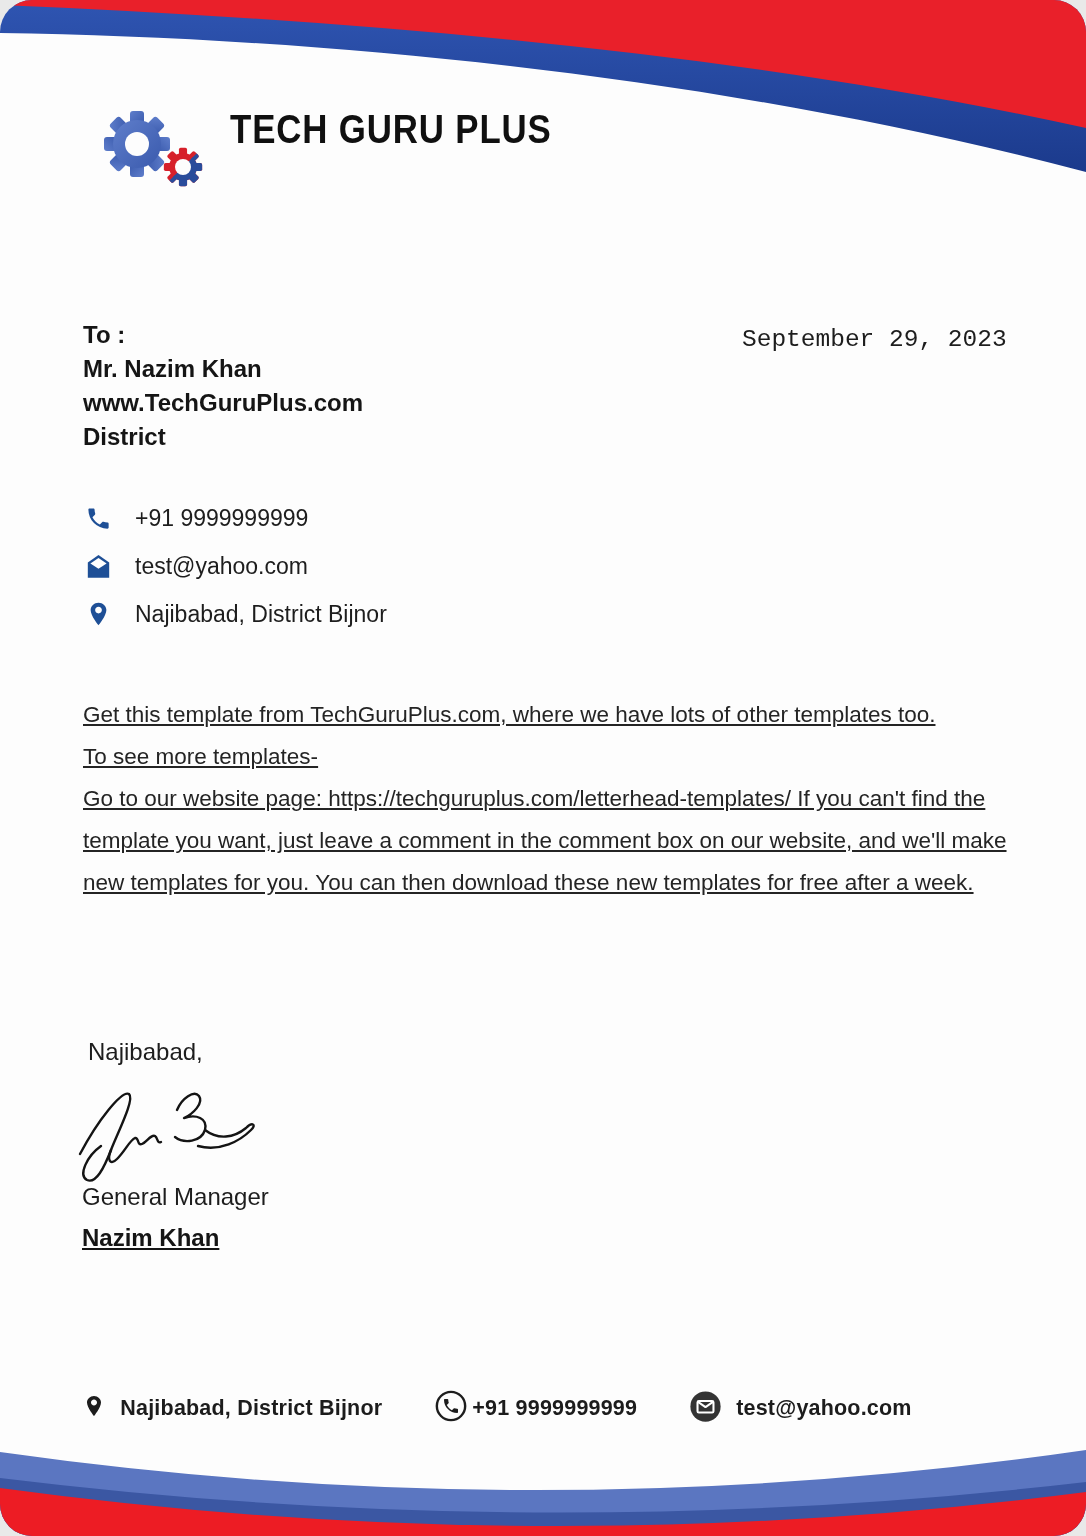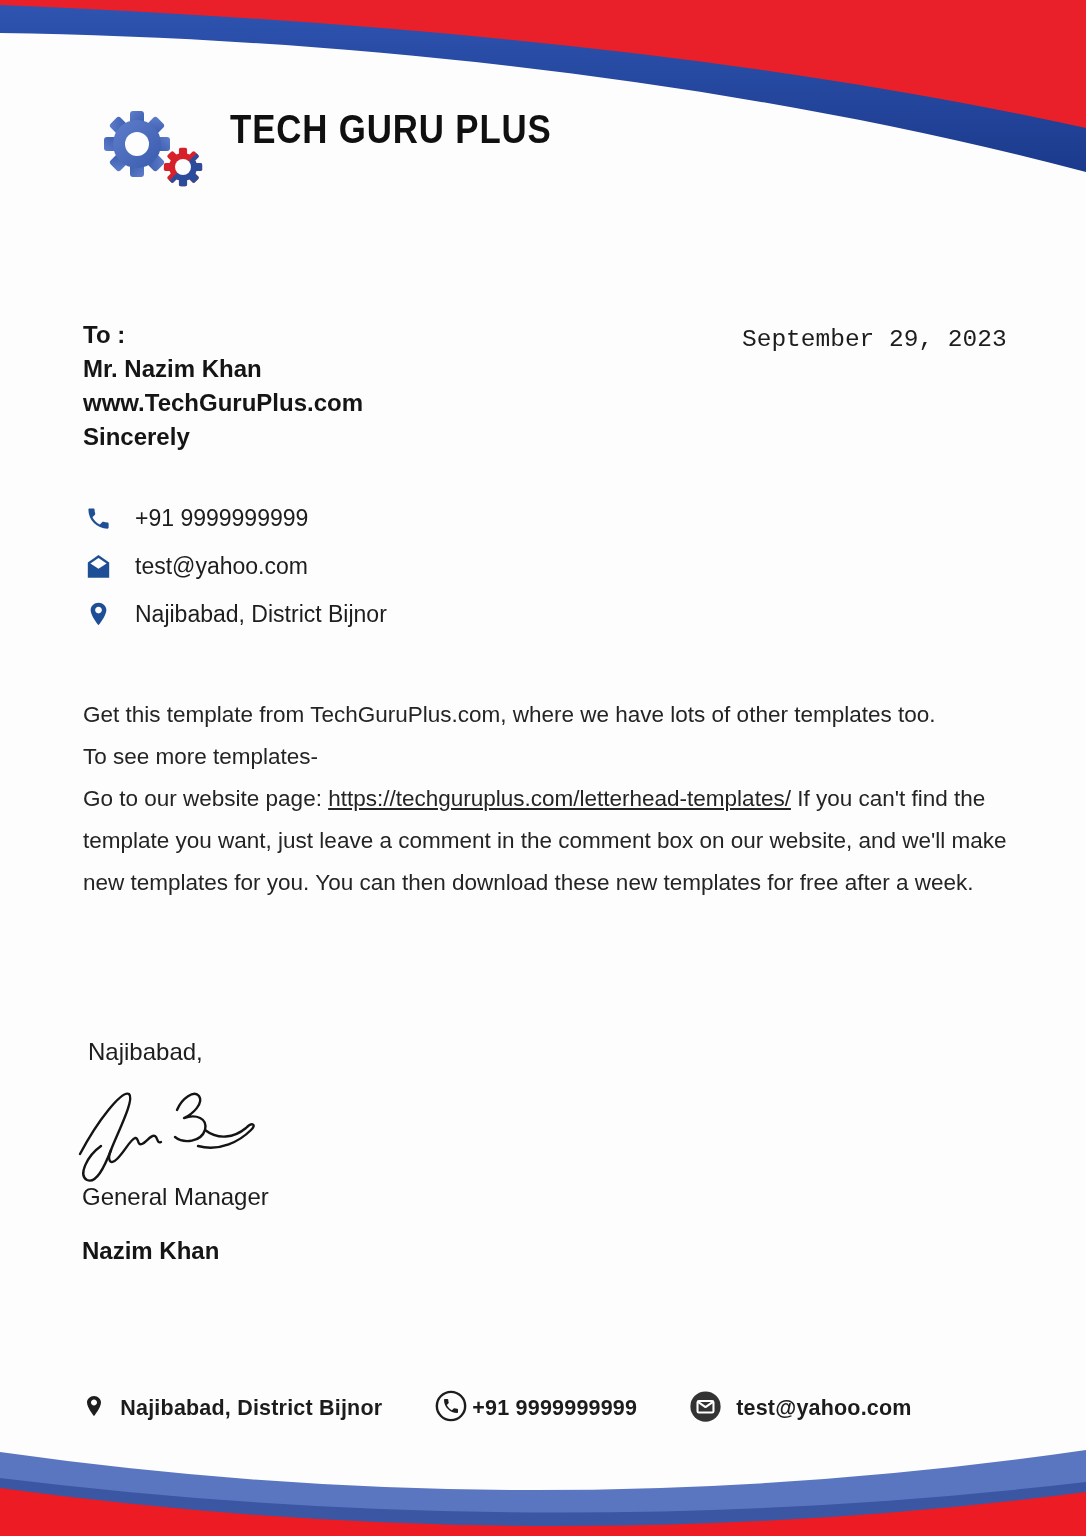--- a/index.html
+++ b/index.html
@@ -4,20 +4,21 @@
 <style>
   html,body{margin:0;padding:0;background:#e9e9e9;}
   .page{
     position:relative;
     width:1086px;height:1536px;
     margin:0 auto;
     background:#fdfdfd;
     overflow:hidden;
     font-family:"Liberation Sans", sans-serif;
     color:#222;
+    border-radius:32px;
   }
   .wave{position:absolute;left:0;}
   .wave.top{top:0;}
   .wave.bottom{bottom:0;}
 
   .logo-gears{position:absolute;left:102px;top:103px;}
   .brand-title{
     position:absolute;left:230px;top:106px;
     font-size:41px;font-weight:bold;color:#101010;
     letter-spacing:1px;white-space:nowrap;
@@ -32,28 +33,28 @@
 
   .contact-list{position:absolute;left:83px;top:501px;}
   .contact-row{display:flex;align-items:center;height:34px;margin-bottom:14px;}
   .contact-row .cicon{width:30px;display:flex;justify-content:center;margin-right:22px;flex:none;}
   .contact-row .ctext{font-size:23px;color:#1d1d1d;}
 
   .body-text{
     position:absolute;left:83px;top:694px;width:940px;
     font-size:22.5px;line-height:42px;color:#242424;
   }
-  .body-text .blk{display:block;}
+  .body-text .blk{display:block;text-decoration:underline;}
   .body-link{color:#242424;text-decoration:underline;cursor:pointer;}
 
   .closing{position:absolute;left:88px;top:1038px;}
   .salutation{font-size:24px;color:#1d1d1d;}
   .signature{position:absolute;left:-14px;top:38px;}
   .closing-title{position:absolute;left:-6px;top:145px;font-size:24px;color:#1d1d1d;white-space:nowrap;}
-  .closing-name{position:absolute;left:-6px;top:199px;font-size:24px;font-weight:bold;color:#151515;white-space:nowrap;}
+  .closing-name{position:absolute;left:-6px;top:186px;font-size:24px;font-weight:bold;color:#151515;white-space:nowrap;text-decoration:underline;}
 
   .footer-row{
     position:absolute;left:0;top:1384px;width:1086px;height:48px;
     display:flex;justify-content:center;align-items:center;
     gap:52px;padding-right:0;box-sizing:border-box;
     transform:translateX(-46px);
   }
   .footer-item{display:flex;align-items:center;gap:14px;}
   .footer-item.tight{gap:4px;}
   .footer-text{font-size:21.5px;font-weight:bold;color:#1c1c1c;letter-spacing:0.2px;white-space:nowrap;}
@@ -110,21 +111,21 @@
     <circle cx="81" cy="64" r="8" fill="#fdfdfd"></circle>
   </svg>
   <div class="brand-title">TECH GURU PLUS</div>
 
   <div class="date">September 29, 2023</div>
 
   <div class="to-block">
     <div class="to-line">To :</div>
     <div class="to-line">Mr. Nazim Khan</div>
     <div class="to-line gap">www.TechGuruPlus.com</div>
-    <div class="to-line gap">Sincerely</div>
+    <div class="to-line gap">District</div>
   </div>
 
   <div class="contact-list">
     <div class="contact-row">
       <span class="cicon">
         <svg width="27" height="27" viewBox="0 0 24 24" aria-hidden="true">
           <path fill="#1e4f96" d="M6.62 10.79c1.44 2.83 3.76 5.14 6.59 6.59l2.2-2.21c.27-.27.67-.36 1.02-.24 1.12.37 2.33.57 3.57.57.55 0 1 .45 1 1V20c0 .55-.45 1-1 1-9.39 0-17-7.61-17-17 0-.55.45-1 1-1h3.5c.55 0 1 .45 1 1 0 1.25.2 2.45.57 3.57.11.35.03.74-.25 1.02l-2.2 2.2z"></path>
         </svg>
       </span>
       <span class="ctext">+91 9999999999</span>

